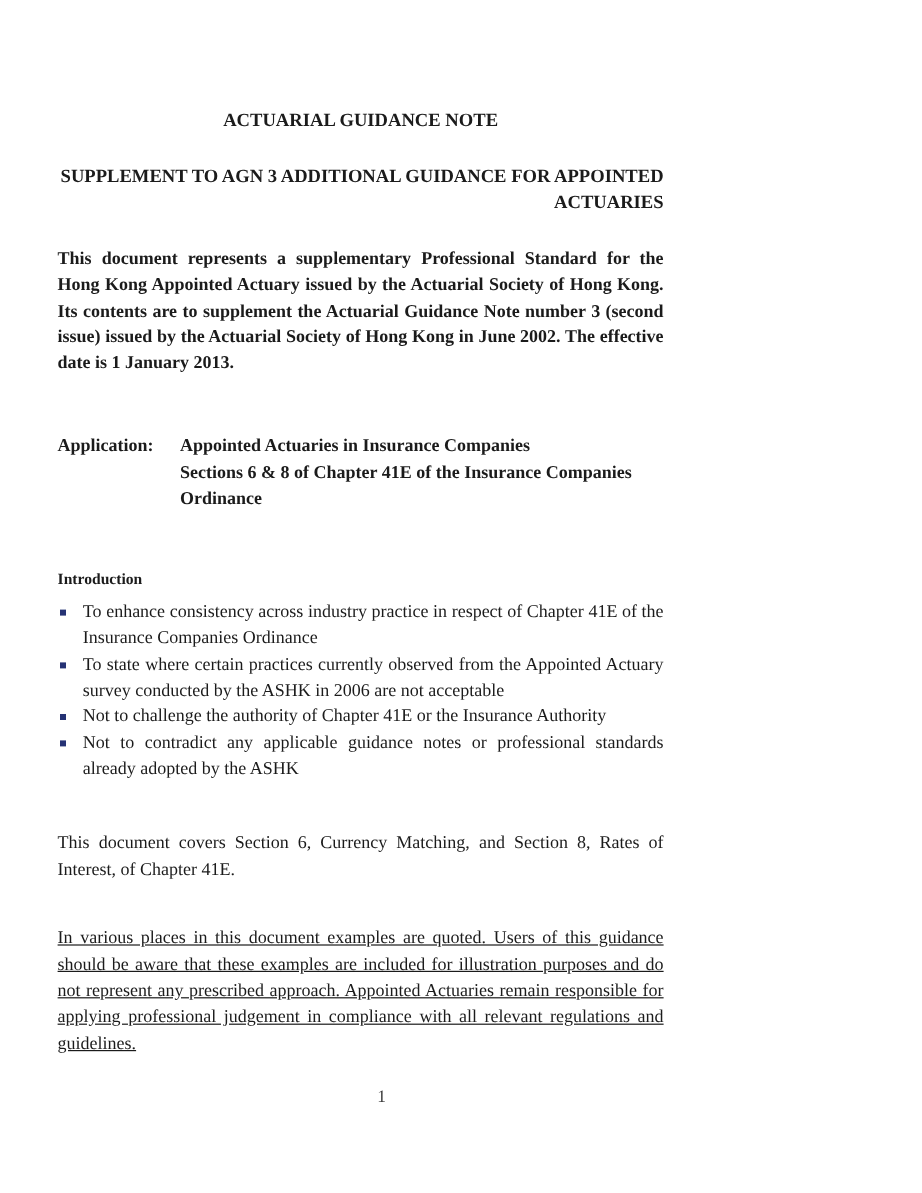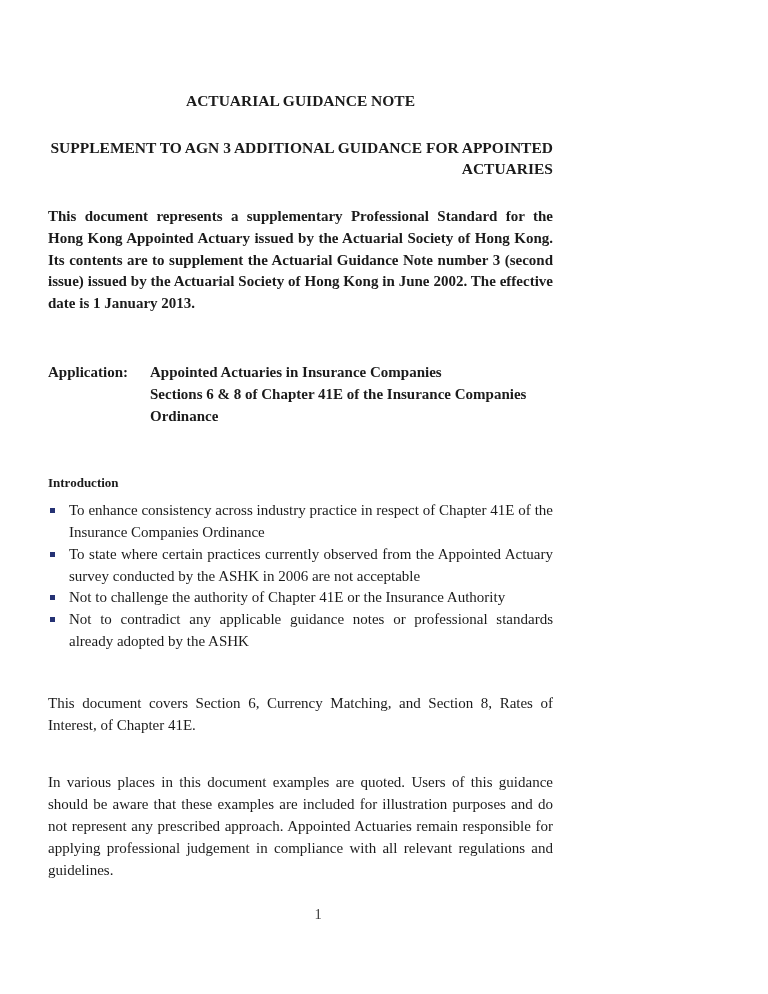--- a/index.html
+++ b/index.html
@@ -59,21 +59,21 @@
     line-height: 21.8px;
   }
   .para {
     font-size: 15px;
     line-height: 21.8px;
     text-align: justify;
     text-justify: inter-word;
   }
   .intro-para { margin-top: 20px; }
   .covers-para { margin-top: 40px; }
-  .examples-para { margin-top: 36px; }
+  .examples-para { margin-top: 36px; text-decoration: underline; }
   ul.objectives {
     list-style: none;
     margin-top: 6px;
     font-size: 15px;
     line-height: 21.8px;
   }
   ul.objectives li {
     position: relative;
     padding-left: 21px;
     text-align: justify;

